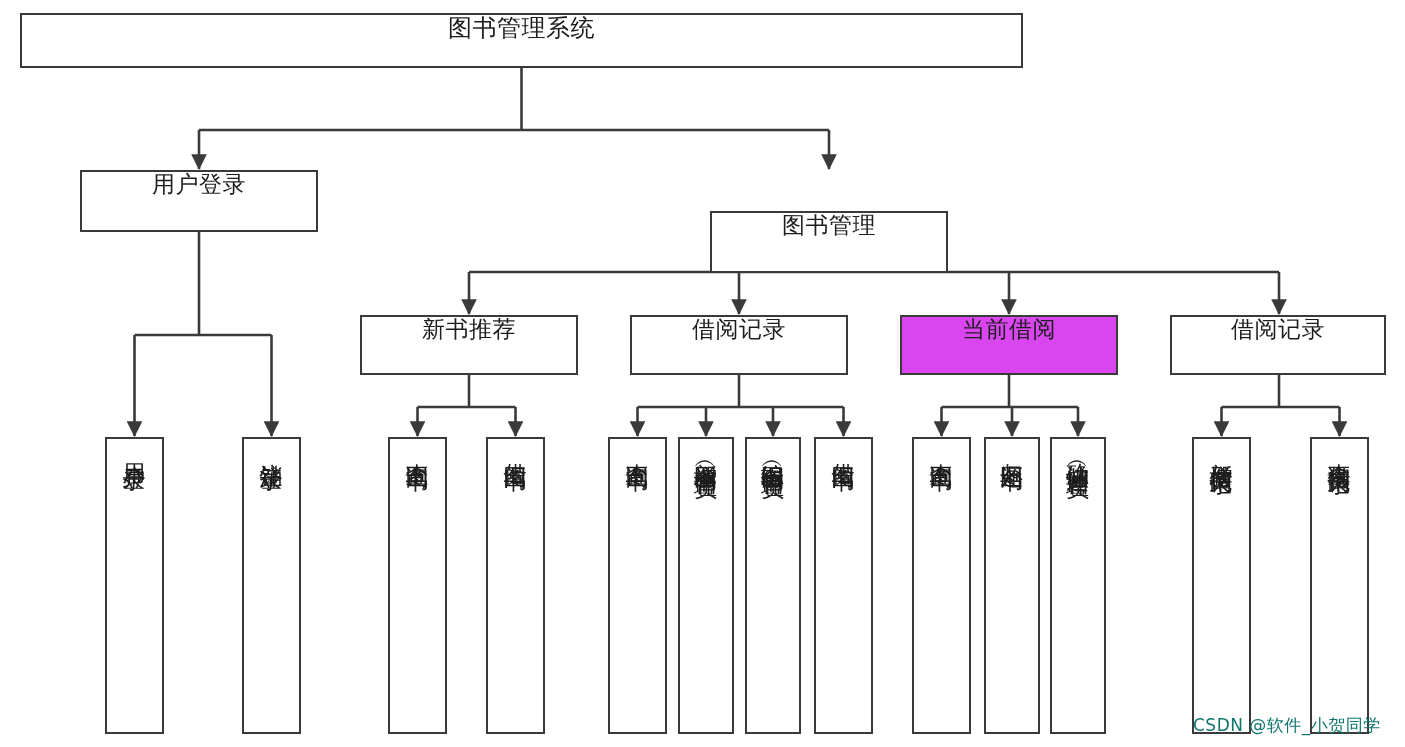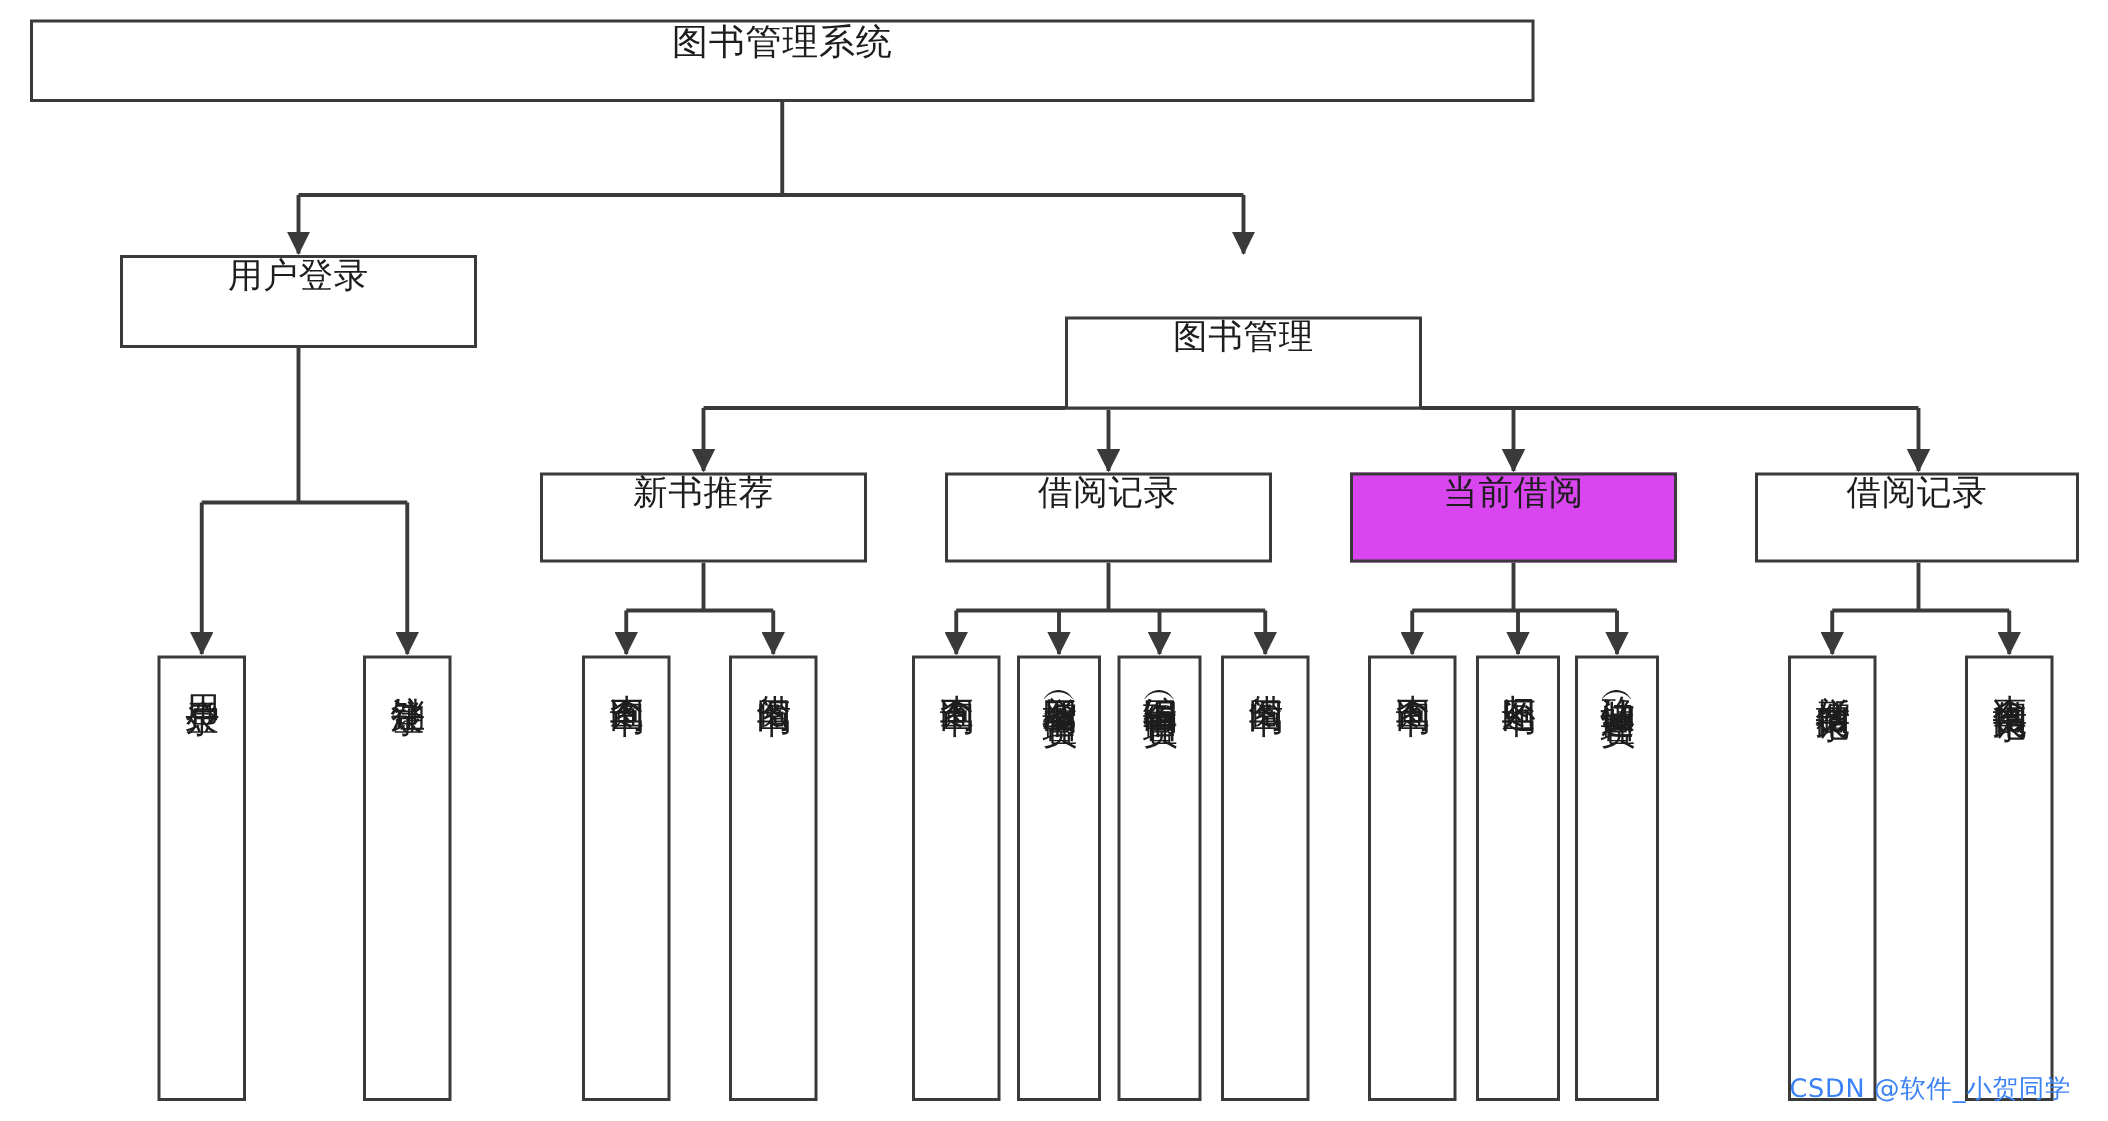--- a/index.html
+++ b/index.html
@@ -175,15 +175,15 @@
         <span class="label">确认归还（管理员）</span>
       </div>
       <div class="node node-v" style="left: 1192px; top: 437px; width: 59px; height: 297px; border-color: rgb(58, 58, 58); background: rgb(255, 255, 255);">
         <span class="label">新增借阅记录</span>
       </div>
       <div class="node node-v" style="left: 1310px; top: 437px; width: 59px; height: 297px; border-color: rgb(58, 58, 58); background: rgb(255, 255, 255);">
         <span class="label">查询借阅记录</span>
       </div>
     </div>
 
-  <div class="watermark" style="left: 1193px; top: 714px; color: #3b82f6;">CSDN @软件_小贺同学</div>
+  <div class="watermark" style="left: 1193px; top: 714px; color: #0f766e;">CSDN @软件_小贺同学</div>
 
 </div>
 
 </body></html>

